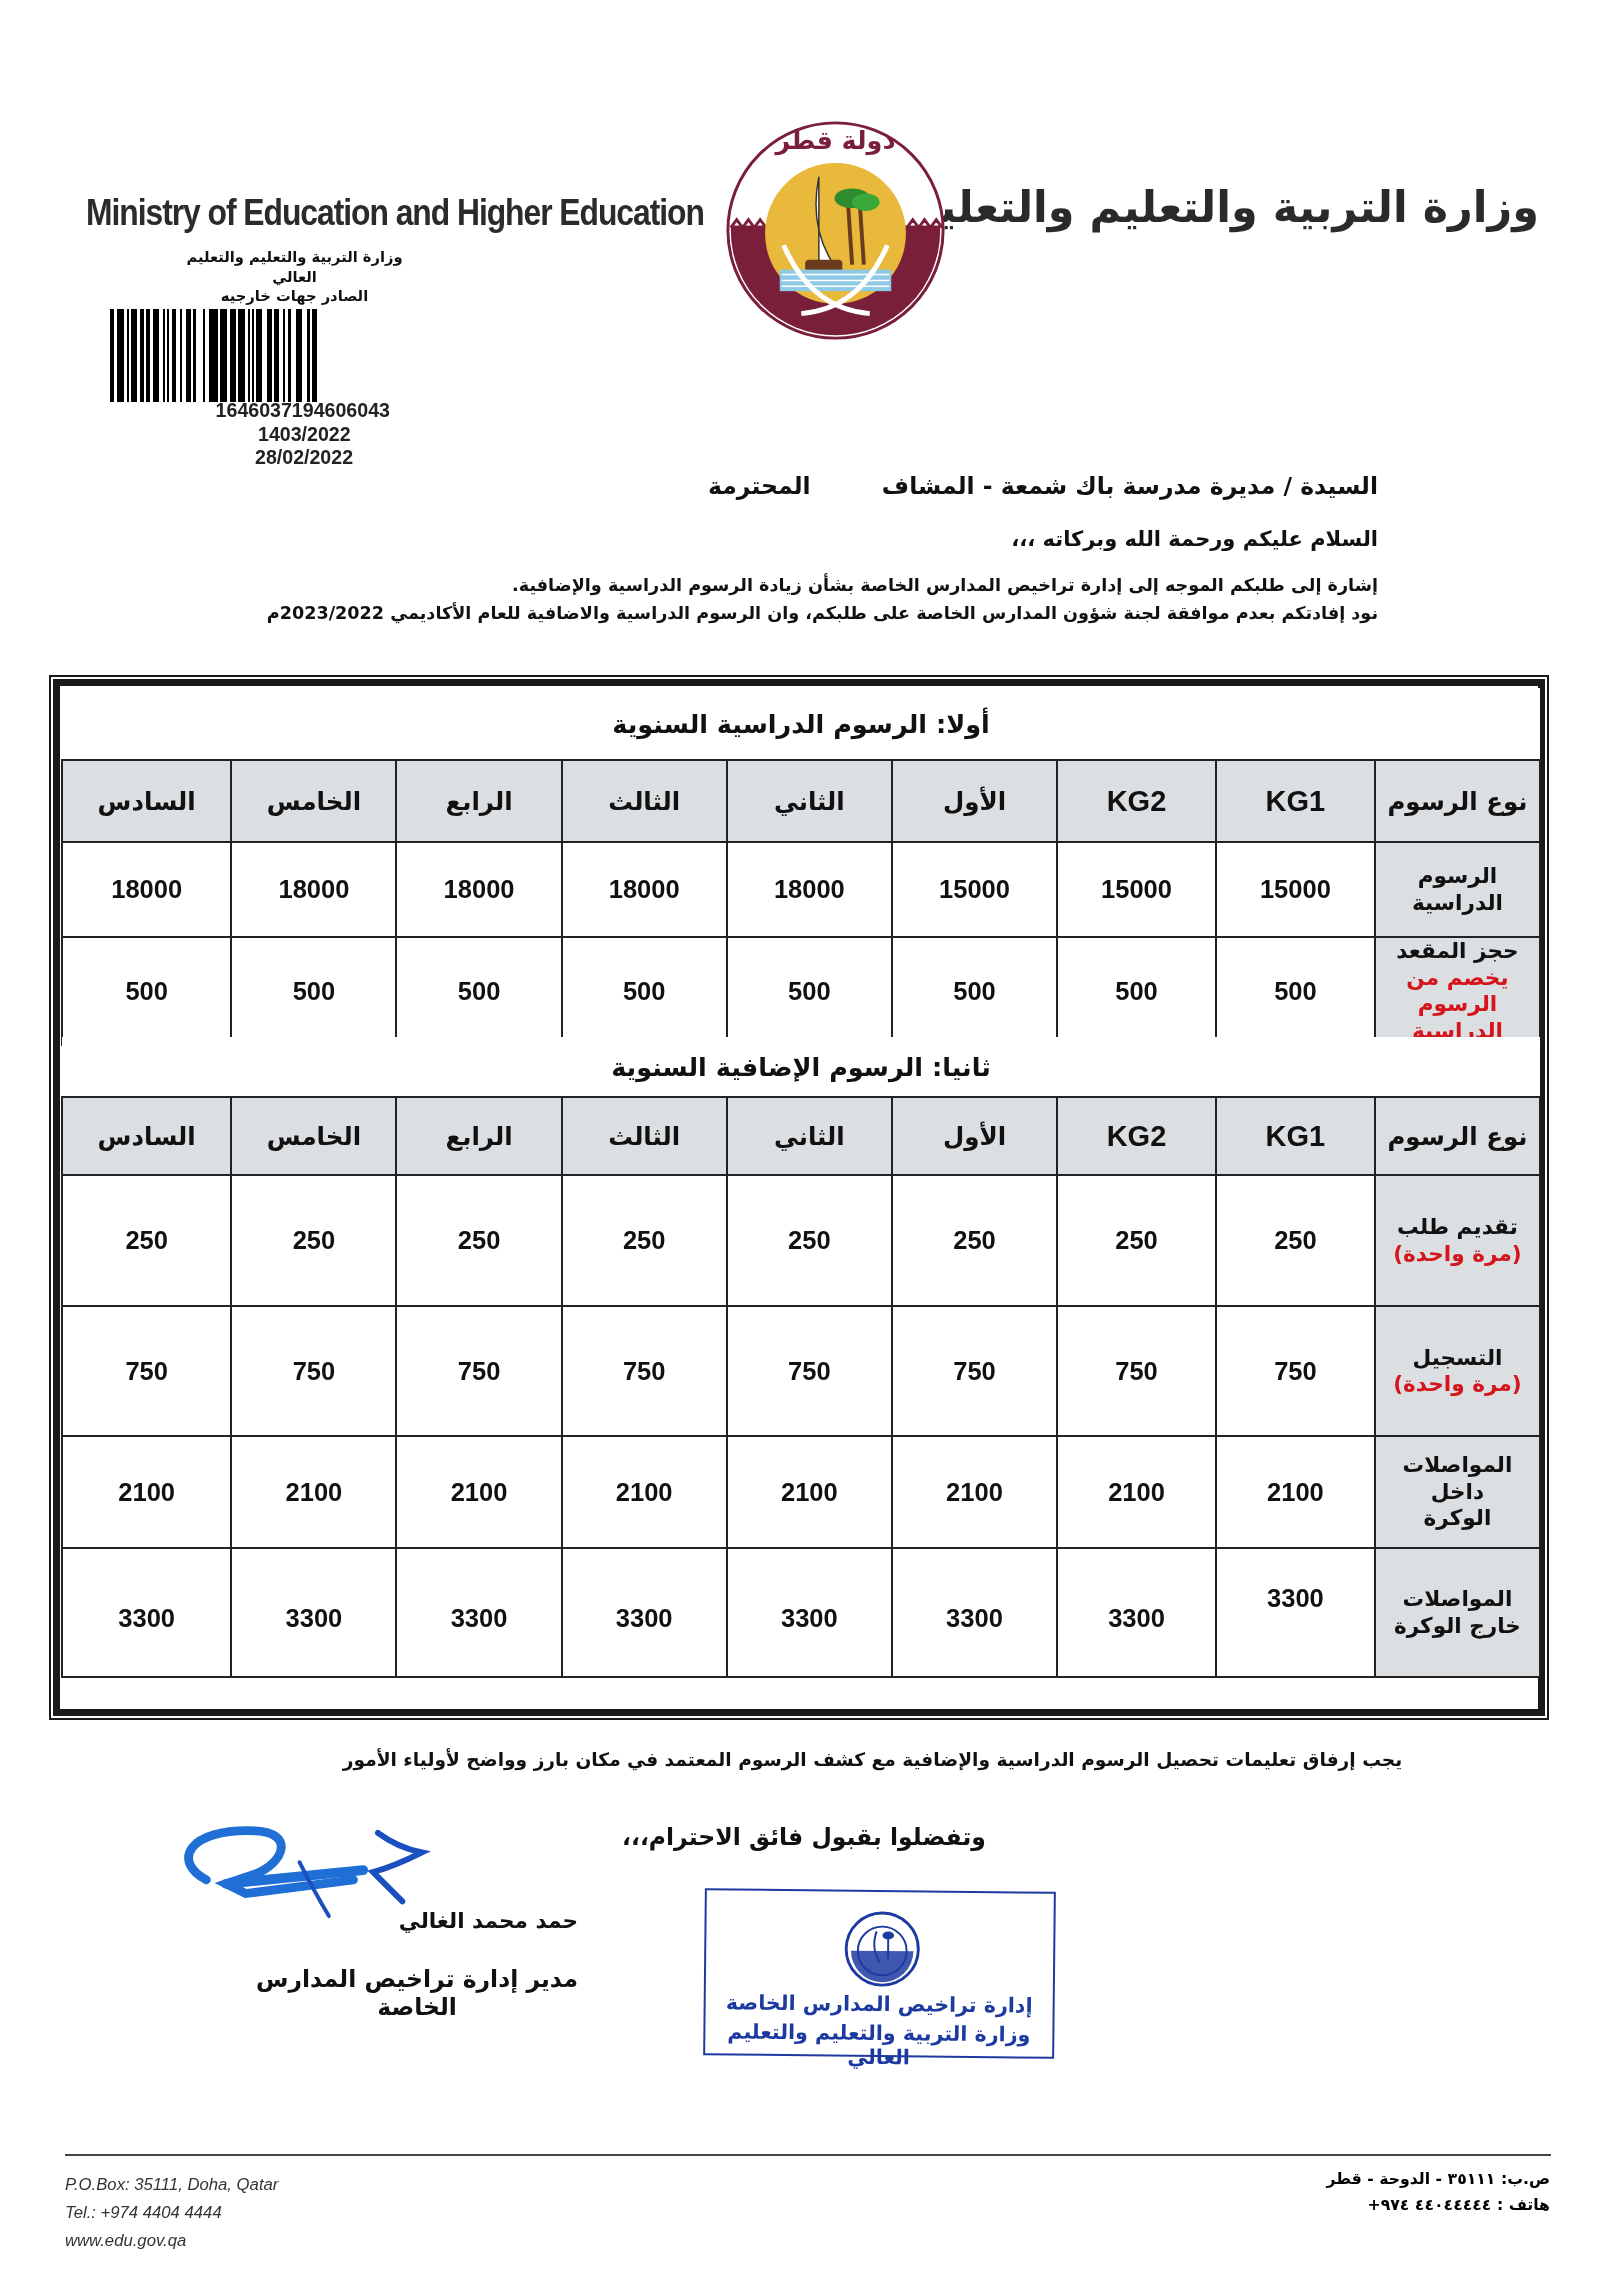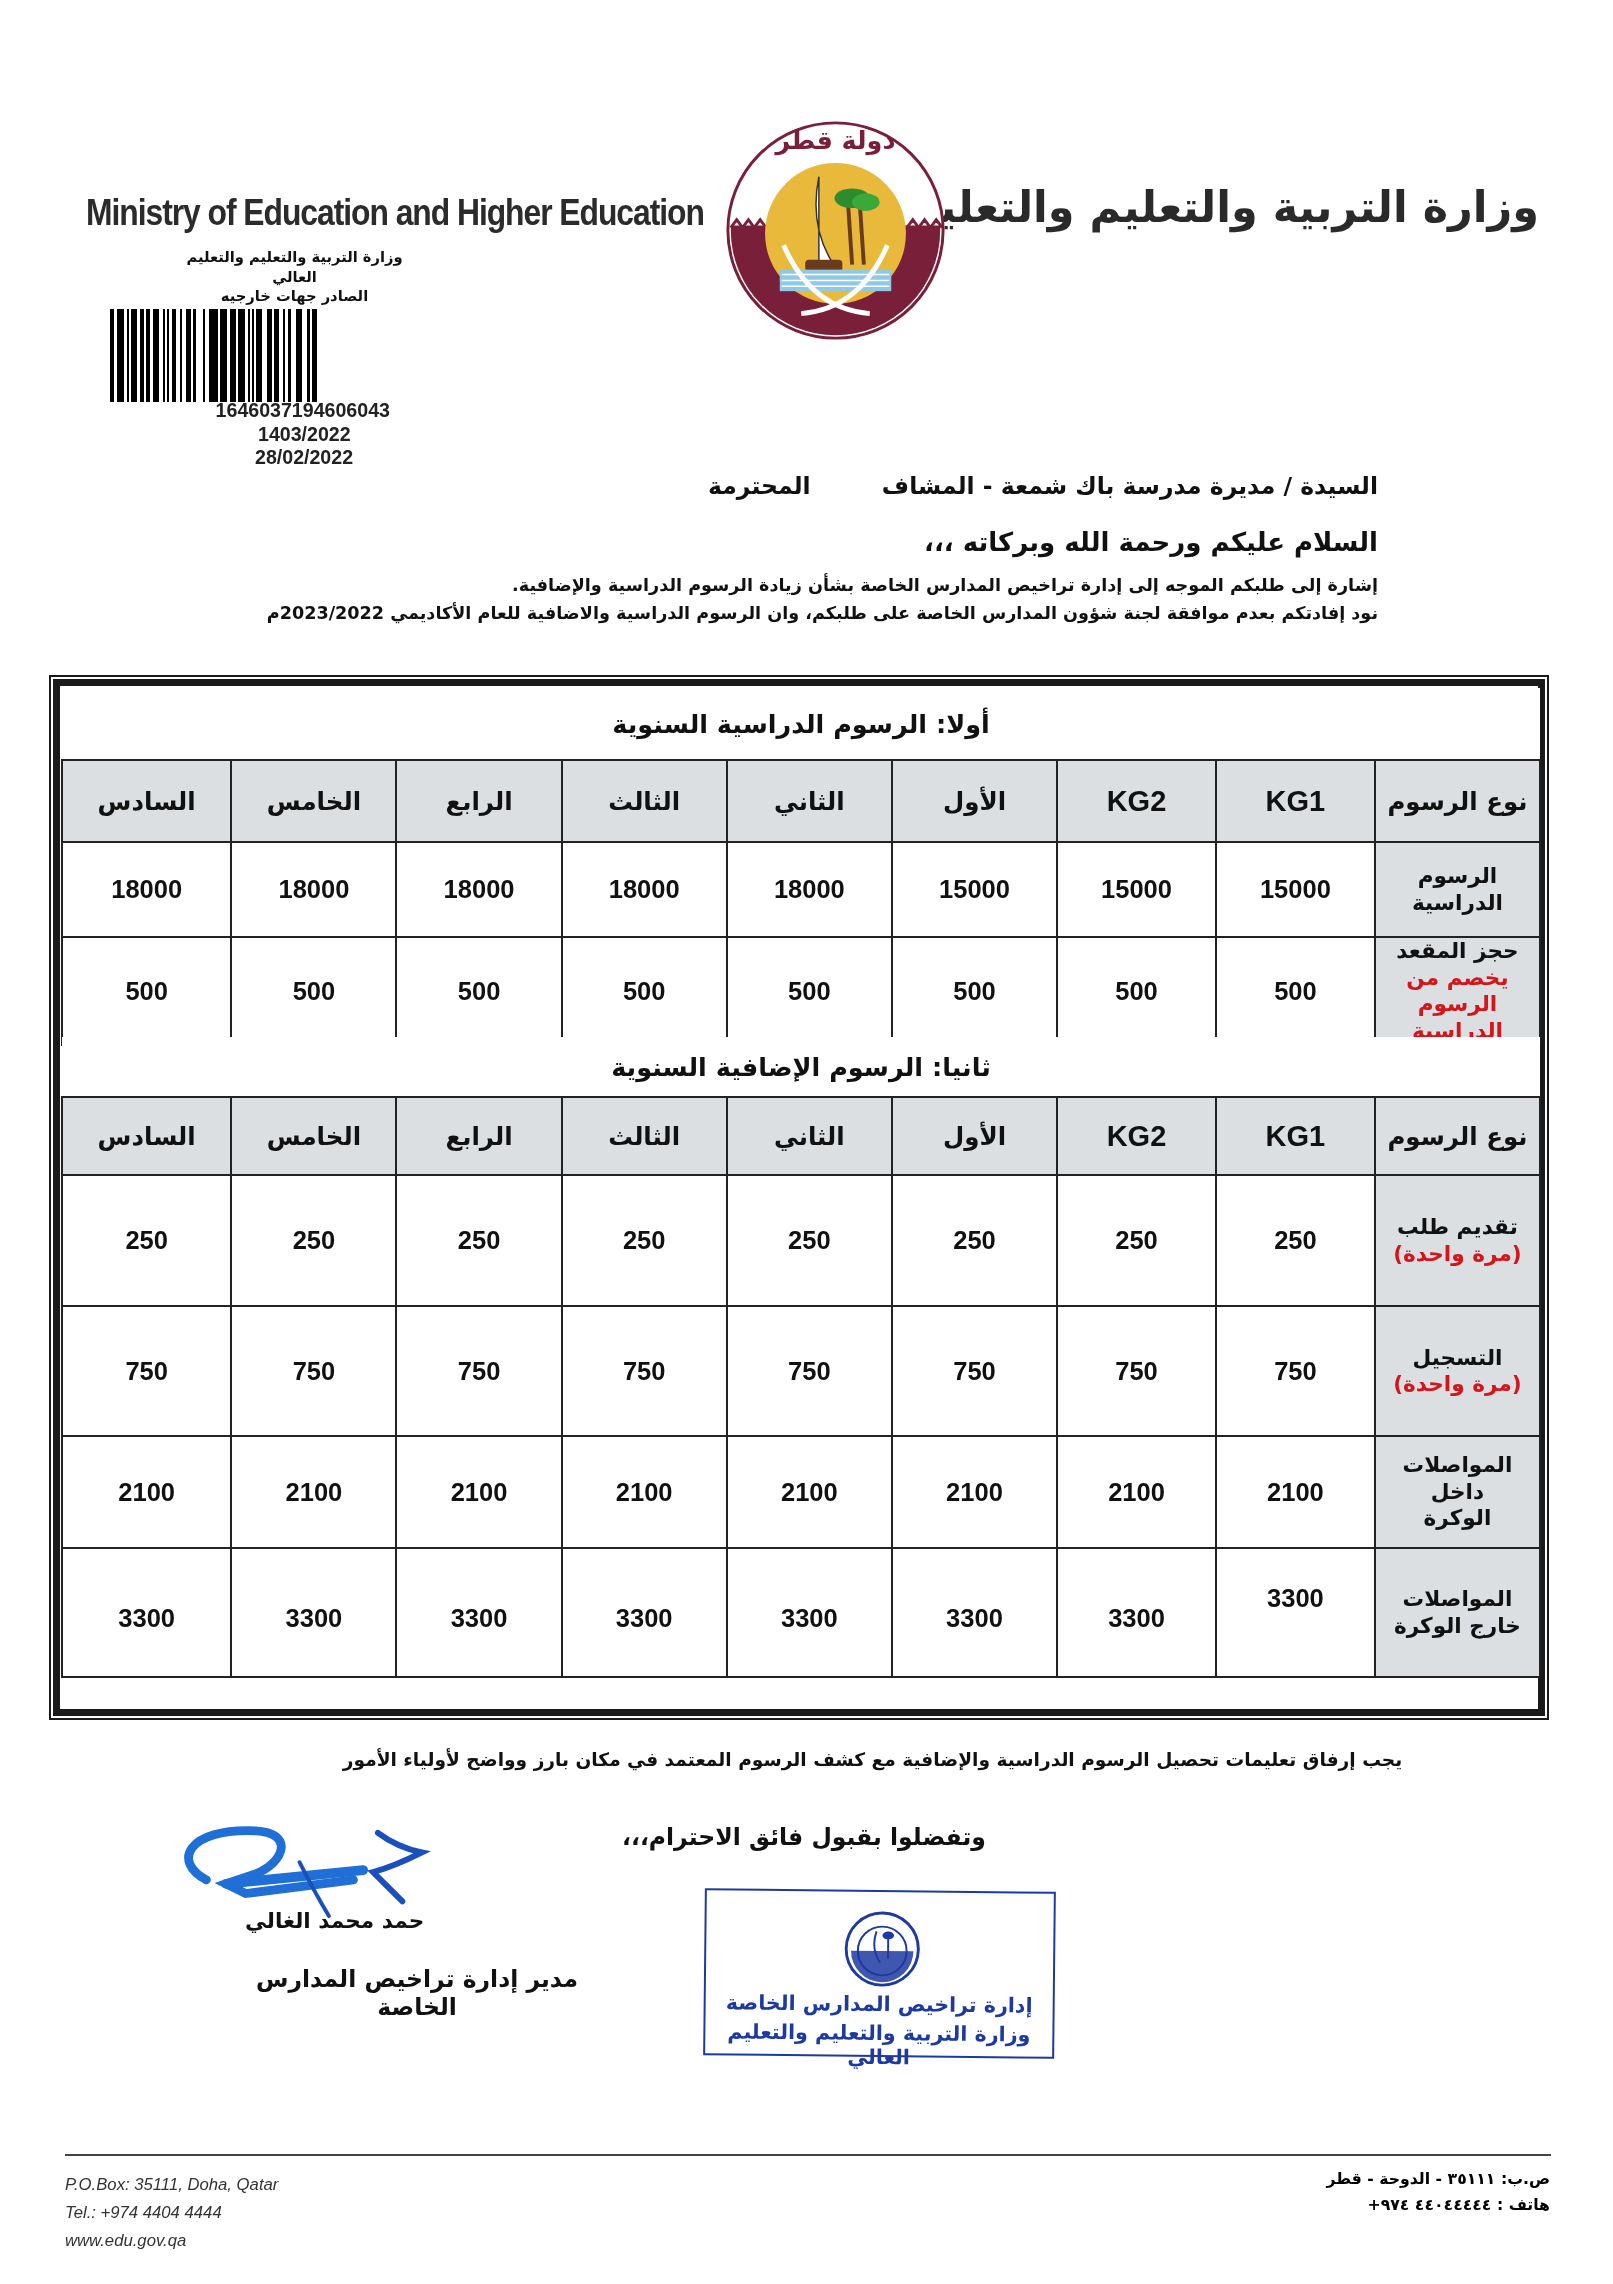--- a/index.html
+++ b/index.html
@@ -16,42 +16,42 @@
   .bar-nums { left:196px; top:399px; width:255px; font-family:"Liberation Sans", sans-serif; font-weight:bold; font-size:19.6px; line-height:23.5px; color:#222; }
   .bar-nums div:nth-child(1) { padding-left:19.6px; }
   .bar-nums div:nth-child(2) { padding-left:62px; }
   .bar-nums div:nth-child(3) { padding-left:59px; }
 
   .emblem { left:723px; top:118px; width:225px; height:225px; }
 
   
   .addressee { right:235px; top:472px; font-weight:bold; font-size:23.5px; white-space:nowrap; }
   .respect { left:708px; top:472px; font-weight:bold; font-size:23.5px; }
-  .greeting { right:235px; top:527px; font-weight:bold; font-size:26px; white-space:nowrap;text-align:right; }
+  .greeting { right:235px; top:527px; font-weight:bold; font-size:21px; white-space:nowrap;text-align:right; }
   .para { right:235px; top:571px; width:1274px; font-weight:bold; font-size:17.6px; line-height:28px; text-align:right; }
 
   
   .frame { left:53px; top:679px; width:1492px; height:1037px; border:7.8px solid #1a1a1a; outline:2px solid #1a1a1a; outline-offset:2px; box-sizing:border-box; background:#fff; }
   .tbl { position:absolute; left:61px; width:1480px; border-collapse:collapse; table-layout:fixed; direction:rtl; }
   .tbl td { border:2px solid #222; text-align:center; vertical-align:middle; font-weight:bold; padding:0; }
   .tbl td.head { background:#dcdfe2; font-size:24.5px; }
   .tbl td.rowhead { background:#dcdfe2; font-size:21.6px; line-height:26.5px; }
   .tbl td.num { font-size:25.5px; font-family:"Liberation Sans", sans-serif; }
   .tbl td.latin { font-family:"Liberation Sans", sans-serif; font-size:29px;margin-top:34px; }
   .tbl td.section { border:none; border-bottom:2.9px solid #222; font-size:25.5px; background:#fff; }
   .red { color:#d4151c; display:block; }
   .t1 { top:688px; }
   .t2 { top:1037px; }
 
   
   .closing { left:196px; top:1745px; width:1353px; text-align:center; font-weight:bold; font-size:18.6px; line-height:30px; }
   .closing .l1 { padding-left:196px; }
   .regards { left:510px; top:1823px; width:588px; text-align:center; font-weight:bold; font-size:23.5px; }
   .signature { left:167px; top:1823px; width:265px; height:98px; }
-  .sig-name { left:245px; top:1908px; width:333px; text-align:left; font-weight:bold; font-size:21.6px; }
+  .sig-name { left:245px; top:1908px; width:333px; text-align:right; font-weight:bold; font-size:21.6px; }
   .sig-title { left:221px; top:1965px; width:392px; text-align:center; font-weight:bold; font-size:23.5px; }
 
   .dept-stamp { left:704px; top:1890px; width:351px; height:167px; border:2.9px solid #1d3aa0; transform:rotate(0.6deg); color:#1d3aa0; box-sizing:border-box; }
   .dept-stamp .seal { position:absolute; left:137px; top:17.6px; width:78px; height:78px; }
   .dept-stamp .l1 { position:absolute; left:0; right:0; top:100px; text-align:center; font-weight:bold; font-size:20.6px; }
   .dept-stamp .l2 { position:absolute; left:0; right:0; top:129px; text-align:center; font-weight:bold; font-size:20.6px; }
 
   
   .footer-rule { left:65px; top:2154px; width:1486px; height:2px; background:#444; }
   .footer-en { left:65px; top:2171px; font-family:"Liberation Sans", sans-serif; font-size:16.7px; line-height:28px; color:#333;font-style:italic; }

